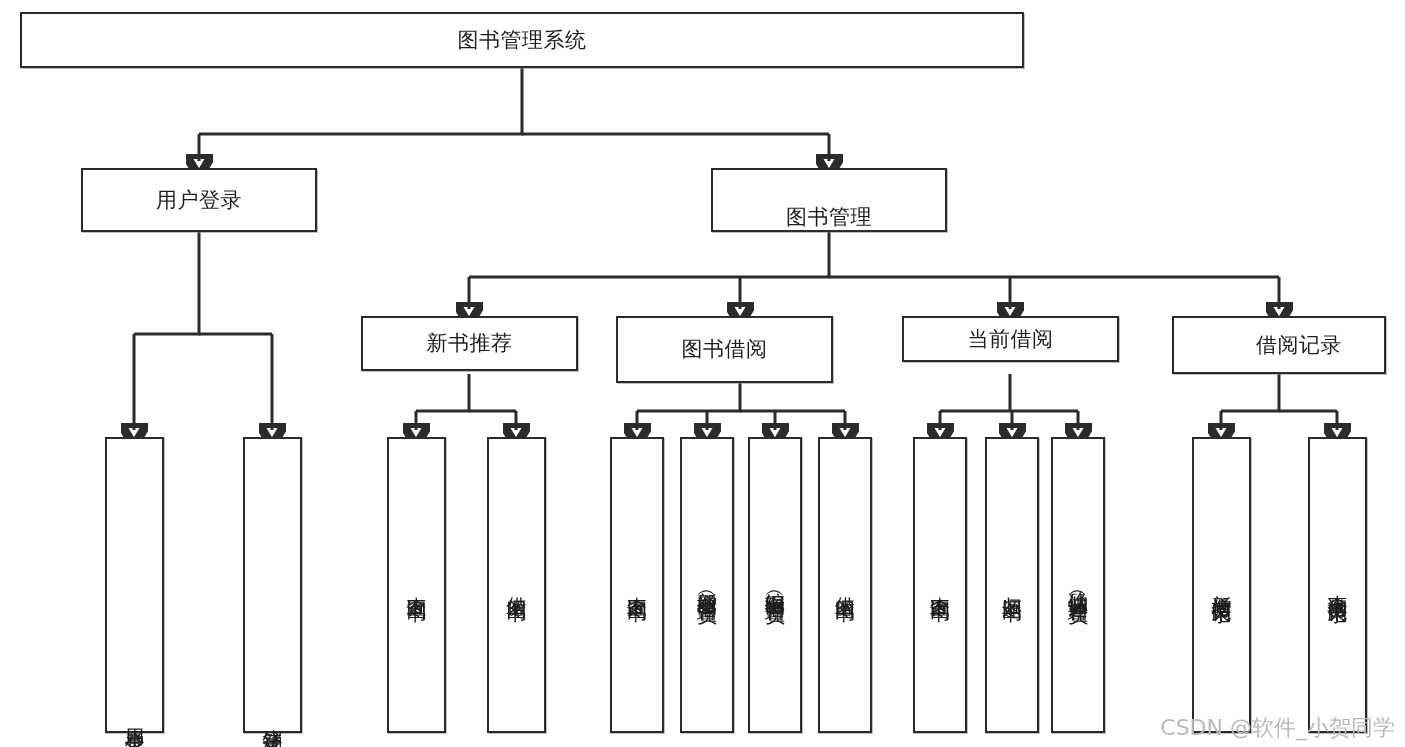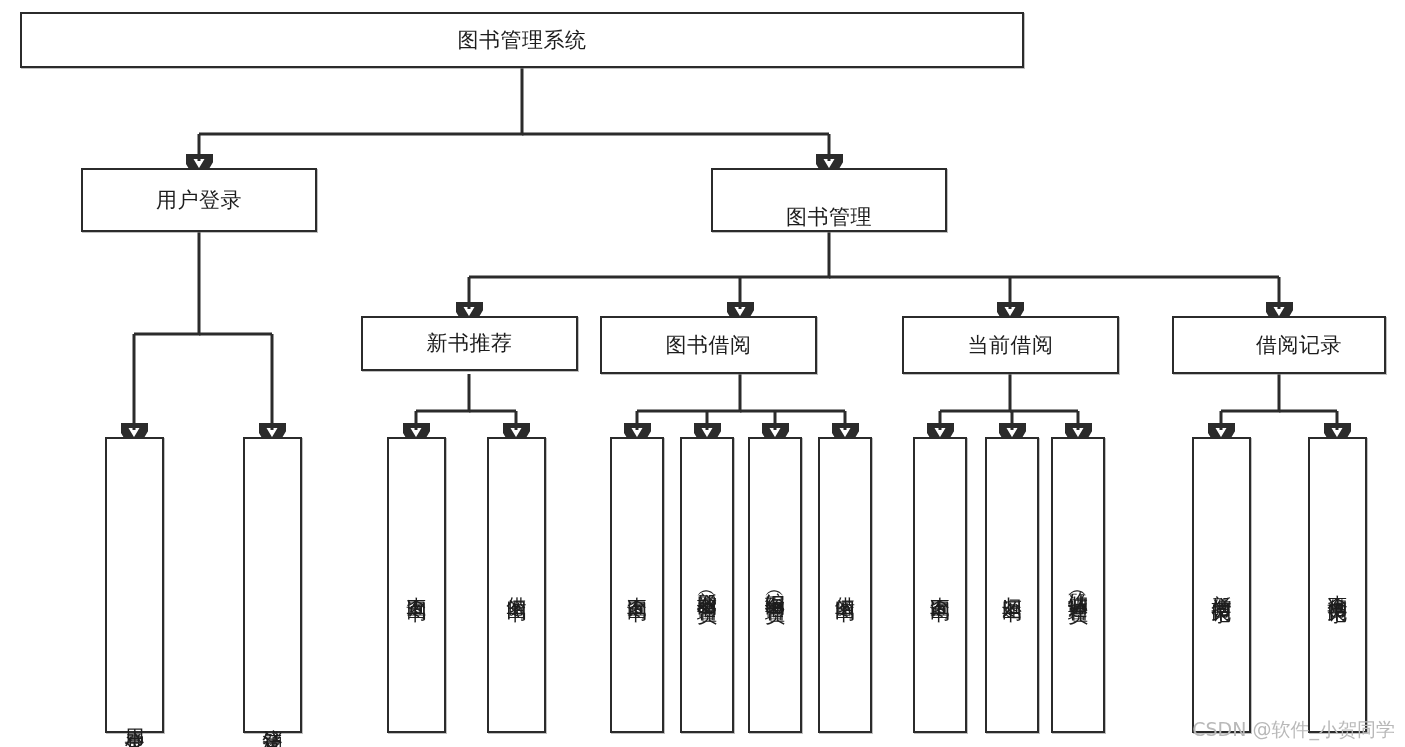--- a/index.html
+++ b/index.html
@@ -67,21 +67,21 @@
   svg#connectors path,
   svg#connectors line {
     stroke: #2b2b2b;
     stroke-width: 3;
     fill: none;
   }
   #watermark {
     position: absolute;
     right: 10px;
     bottom: 4px;
-    font-size: 19px;
+    font-size: 22px;
     color: #b9b9b9;
     white-space: nowrap;
     user-select: none;
   }
 </style>
 </head>
 <body>
 
 <div id="diagram-root">
 
@@ -140,24 +140,24 @@
   <div class="node-box" style="left:81px; top:168px; width:236px; height:64px;">
     <span class="node-label">用户登录</span>
   </div>
   <div class="node-box" style="left:711px; top:168px; width:236px; height:64px;align-items:flex-end;">
     <span class="node-label">图书管理</span>
   </div>
 
   <div class="node-box" style="left:361px; top:316px; width:217px; height:55px;">
     <span class="node-label">新书推荐</span>
   </div>
-  <div class="node-box" style="left:600px; top:316px; width:217px; height:58px;">
+  <div class="node-box" style="left:616px; top:316px; width:217px; height:67px;">
     <span class="node-label">图书借阅</span>
   </div>
-  <div class="node-box" style="left:902px; top:316px; width:217px; height:58px;">
+  <div class="node-box" style="left:902px; top:316px; width:217px; height:46px;">
     <span class="node-label">当前借阅</span>
   </div>
   <div class="node-box" style="left:1172px; top:316px; width:214px; height:58px;padding-left:40px;">
     <span class="node-label">借阅记录</span>
   </div>
 
   <div class="node-box leaf align-bottom" style="left:105px; top:437px; width:59px; height:296px;">
     <span class="node-label">用户登录</span>
   </div>
   <div class="node-box leaf align-bottom" style="left:243px; top:437px; width:59px; height:296px;">

